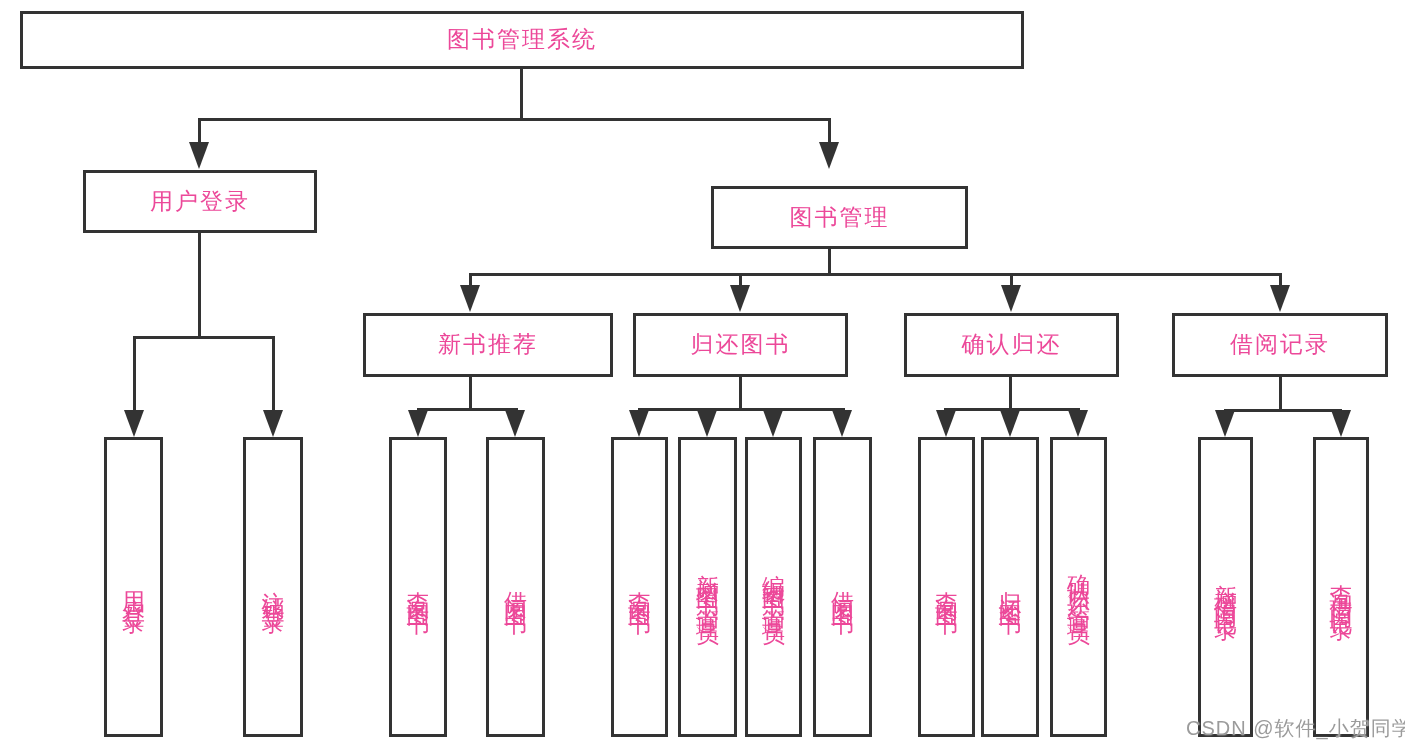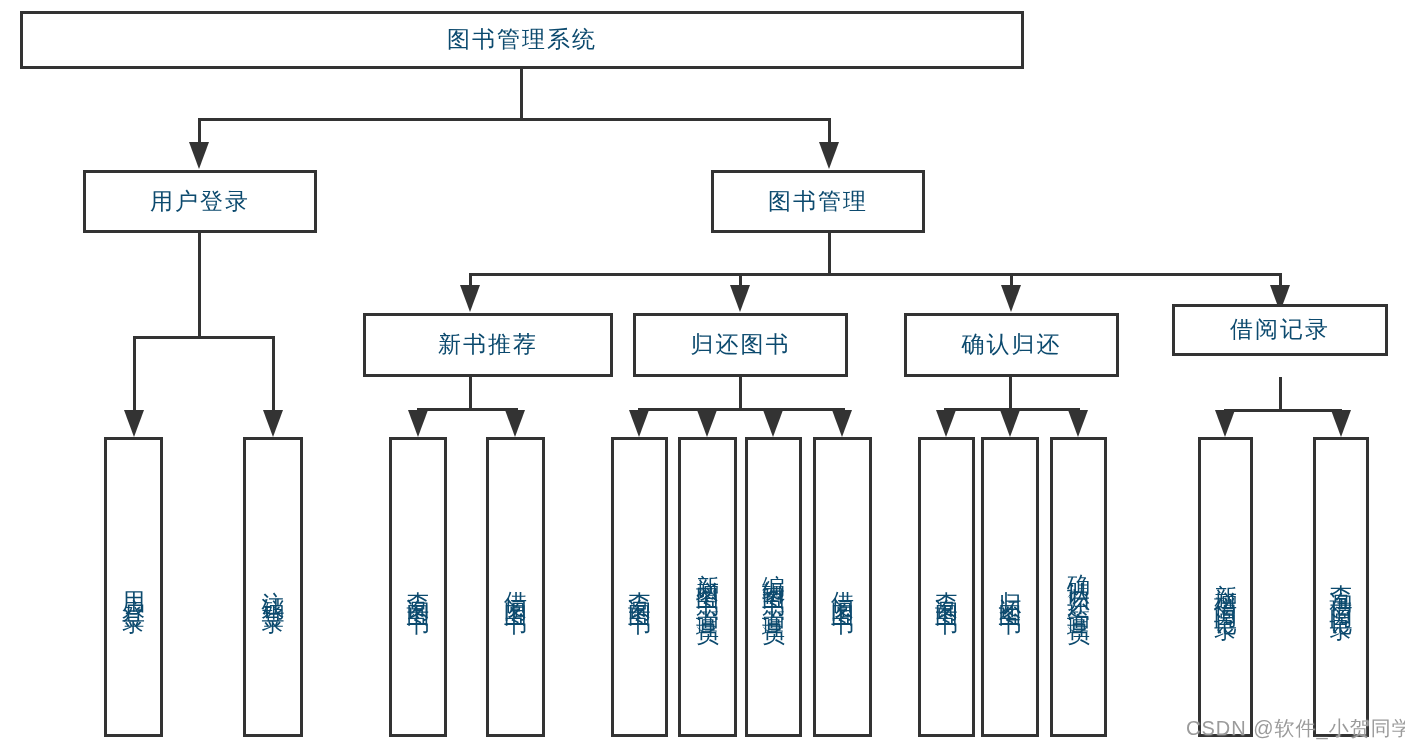--- a/index.html
+++ b/index.html
@@ -5,21 +5,21 @@
   html,body{margin:0;padding:0;background:#ffffff;}
   .stage{
     position:relative;width:1405px;height:747px;background:#ffffff;
     font-family:"Liberation Sans", sans-serif;color:#333;overflow:hidden;
   }
   .box{
     position:absolute;box-sizing:border-box;background:#ffffff;
     border:3px solid #333;display:flex;align-items:center;justify-content:center;
   }
   .box .lbl{
-    font-size:23px;letter-spacing:2px;color:#0c4a6e;white-space:nowrap;line-height:1.2;
+    font-size:23px;letter-spacing:2px;color:#ec4899;white-space:nowrap;line-height:1.2;
   }
   .leaf .lbl{
     writing-mode:vertical-rl;text-orientation:mixed;
     font-size:23px;letter-spacing:7px;line-height:1;white-space:normal;
   }
   .ln{position:absolute;background:#333;}
   .ah{
     position:absolute;width:0;height:0;
     border-left:10px solid transparent;border-right:10px solid transparent;
     border-top:27px solid #333;
@@ -83,34 +83,34 @@
   <div class="ah" style="left:1215px;top:410px"></div>
   <div class="ah" style="left:1331px;top:410px"></div>
 
   <div class="box" style="left:20px;top:11px;width:1004px;height:58px">
     <span class="lbl">图书管理系统</span>
   </div>
 
   <div class="box" style="left:83px;top:170px;width:234px;height:63px">
     <span class="lbl">用户登录</span>
   </div>
-  <div class="box" style="left:711px;top:170px;width:214px;height:63px">
+  <div class="box" style="left:711px;top:186px;width:257px;height:63px">
     <span class="lbl">图书管理</span>
   </div>
 
   <div class="box" style="left:363px;top:313px;width:250px;height:64px">
     <span class="lbl">新书推荐</span>
   </div>
   <div class="box" style="left:633px;top:313px;width:215px;height:64px">
     <span class="lbl">归还图书</span>
   </div>
   <div class="box" style="left:904px;top:313px;width:215px;height:64px">
     <span class="lbl">确认归还</span>
   </div>
-  <div class="box" style="left:1172px;top:304px;width:216px;height:52px">
+  <div class="box" style="left:1172px;top:313px;width:216px;height:64px">
     <span class="lbl">借阅记录</span>
   </div>
 
   <div class="box leaf" style="left:104px;top:437px;width:59px;height:300px">
     <span class="lbl">用户登录</span>
   </div>
   <div class="box leaf" style="left:243px;top:437px;width:60px;height:300px">
     <span class="lbl">注销登录</span>
   </div>
 

